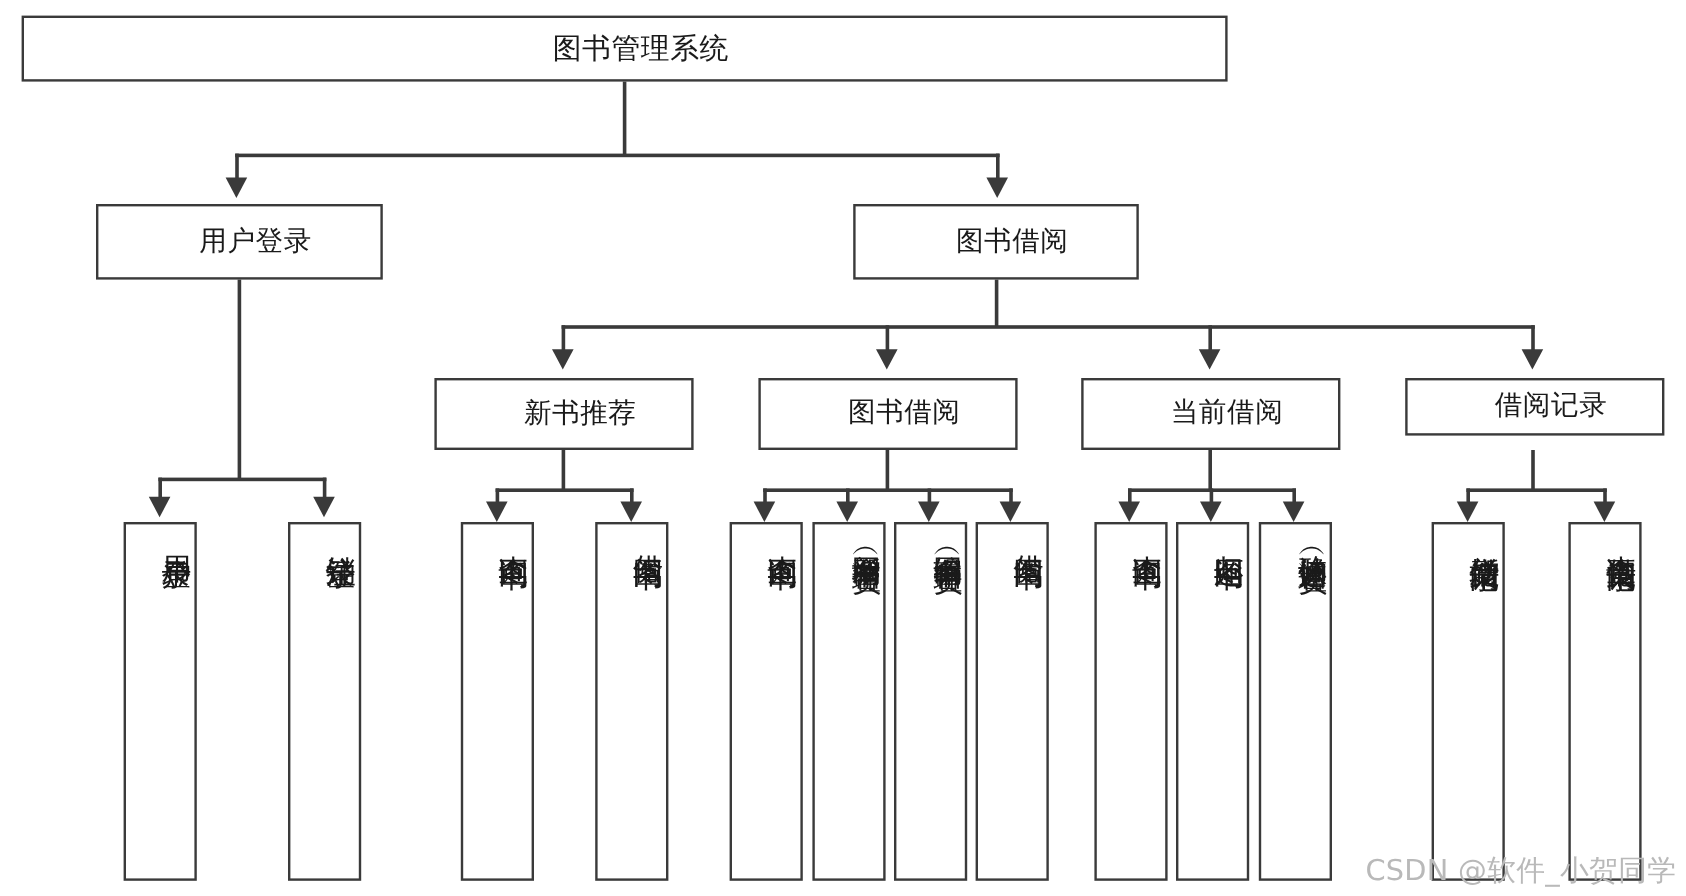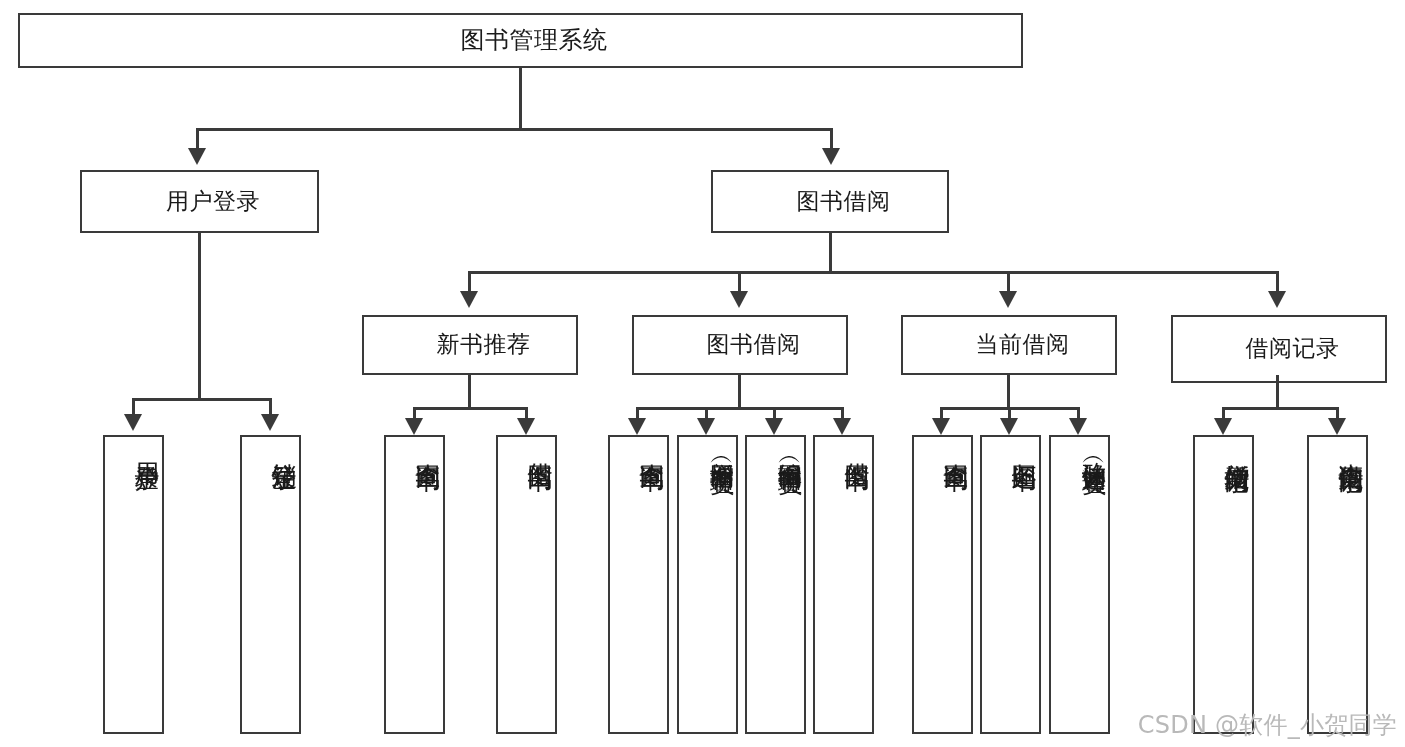--- a/index.html
+++ b/index.html
@@ -130,21 +130,21 @@
 
   <div class="node h" style="left:362px; top:315px; width:216px; height:60px;font-family:Liberation Serif, serif;">
     <span class="label">新书推荐</span>
   </div>
   <div class="node h" style="left:901px; top:315px; width:216px; height:60px;">
     <span class="label">当前借阅</span>
   </div>
   <div class="node h" style="left:632px; top:315px; width:216px; height:60px;">
     <span class="label">图书借阅</span>
   </div>
-  <div class="node h" style="left:1171px; top:315px; width:216px; height:68px;">
+  <div class="node h" style="left:1171px; top:315px; width:216px; height:48px;">
     <span class="label">借阅记录</span>
   </div>
 
   <div class="conn vline" style="left:468px; top:375px; width:3px; height:34px;"></div>
   <div class="conn hline" style="left:413px; top:407px; width:115px; height:3px;"></div>
   <div class="conn vline" style="left:413px; top:407px; width:3px; height:14px;"></div>
   <div class="arrow" style="left:405px; top:418px;"></div>
   <div class="conn vline" style="left:525px; top:407px; width:3px; height:14px;"></div>
   <div class="arrow" style="left:517px; top:418px;"></div>
 

